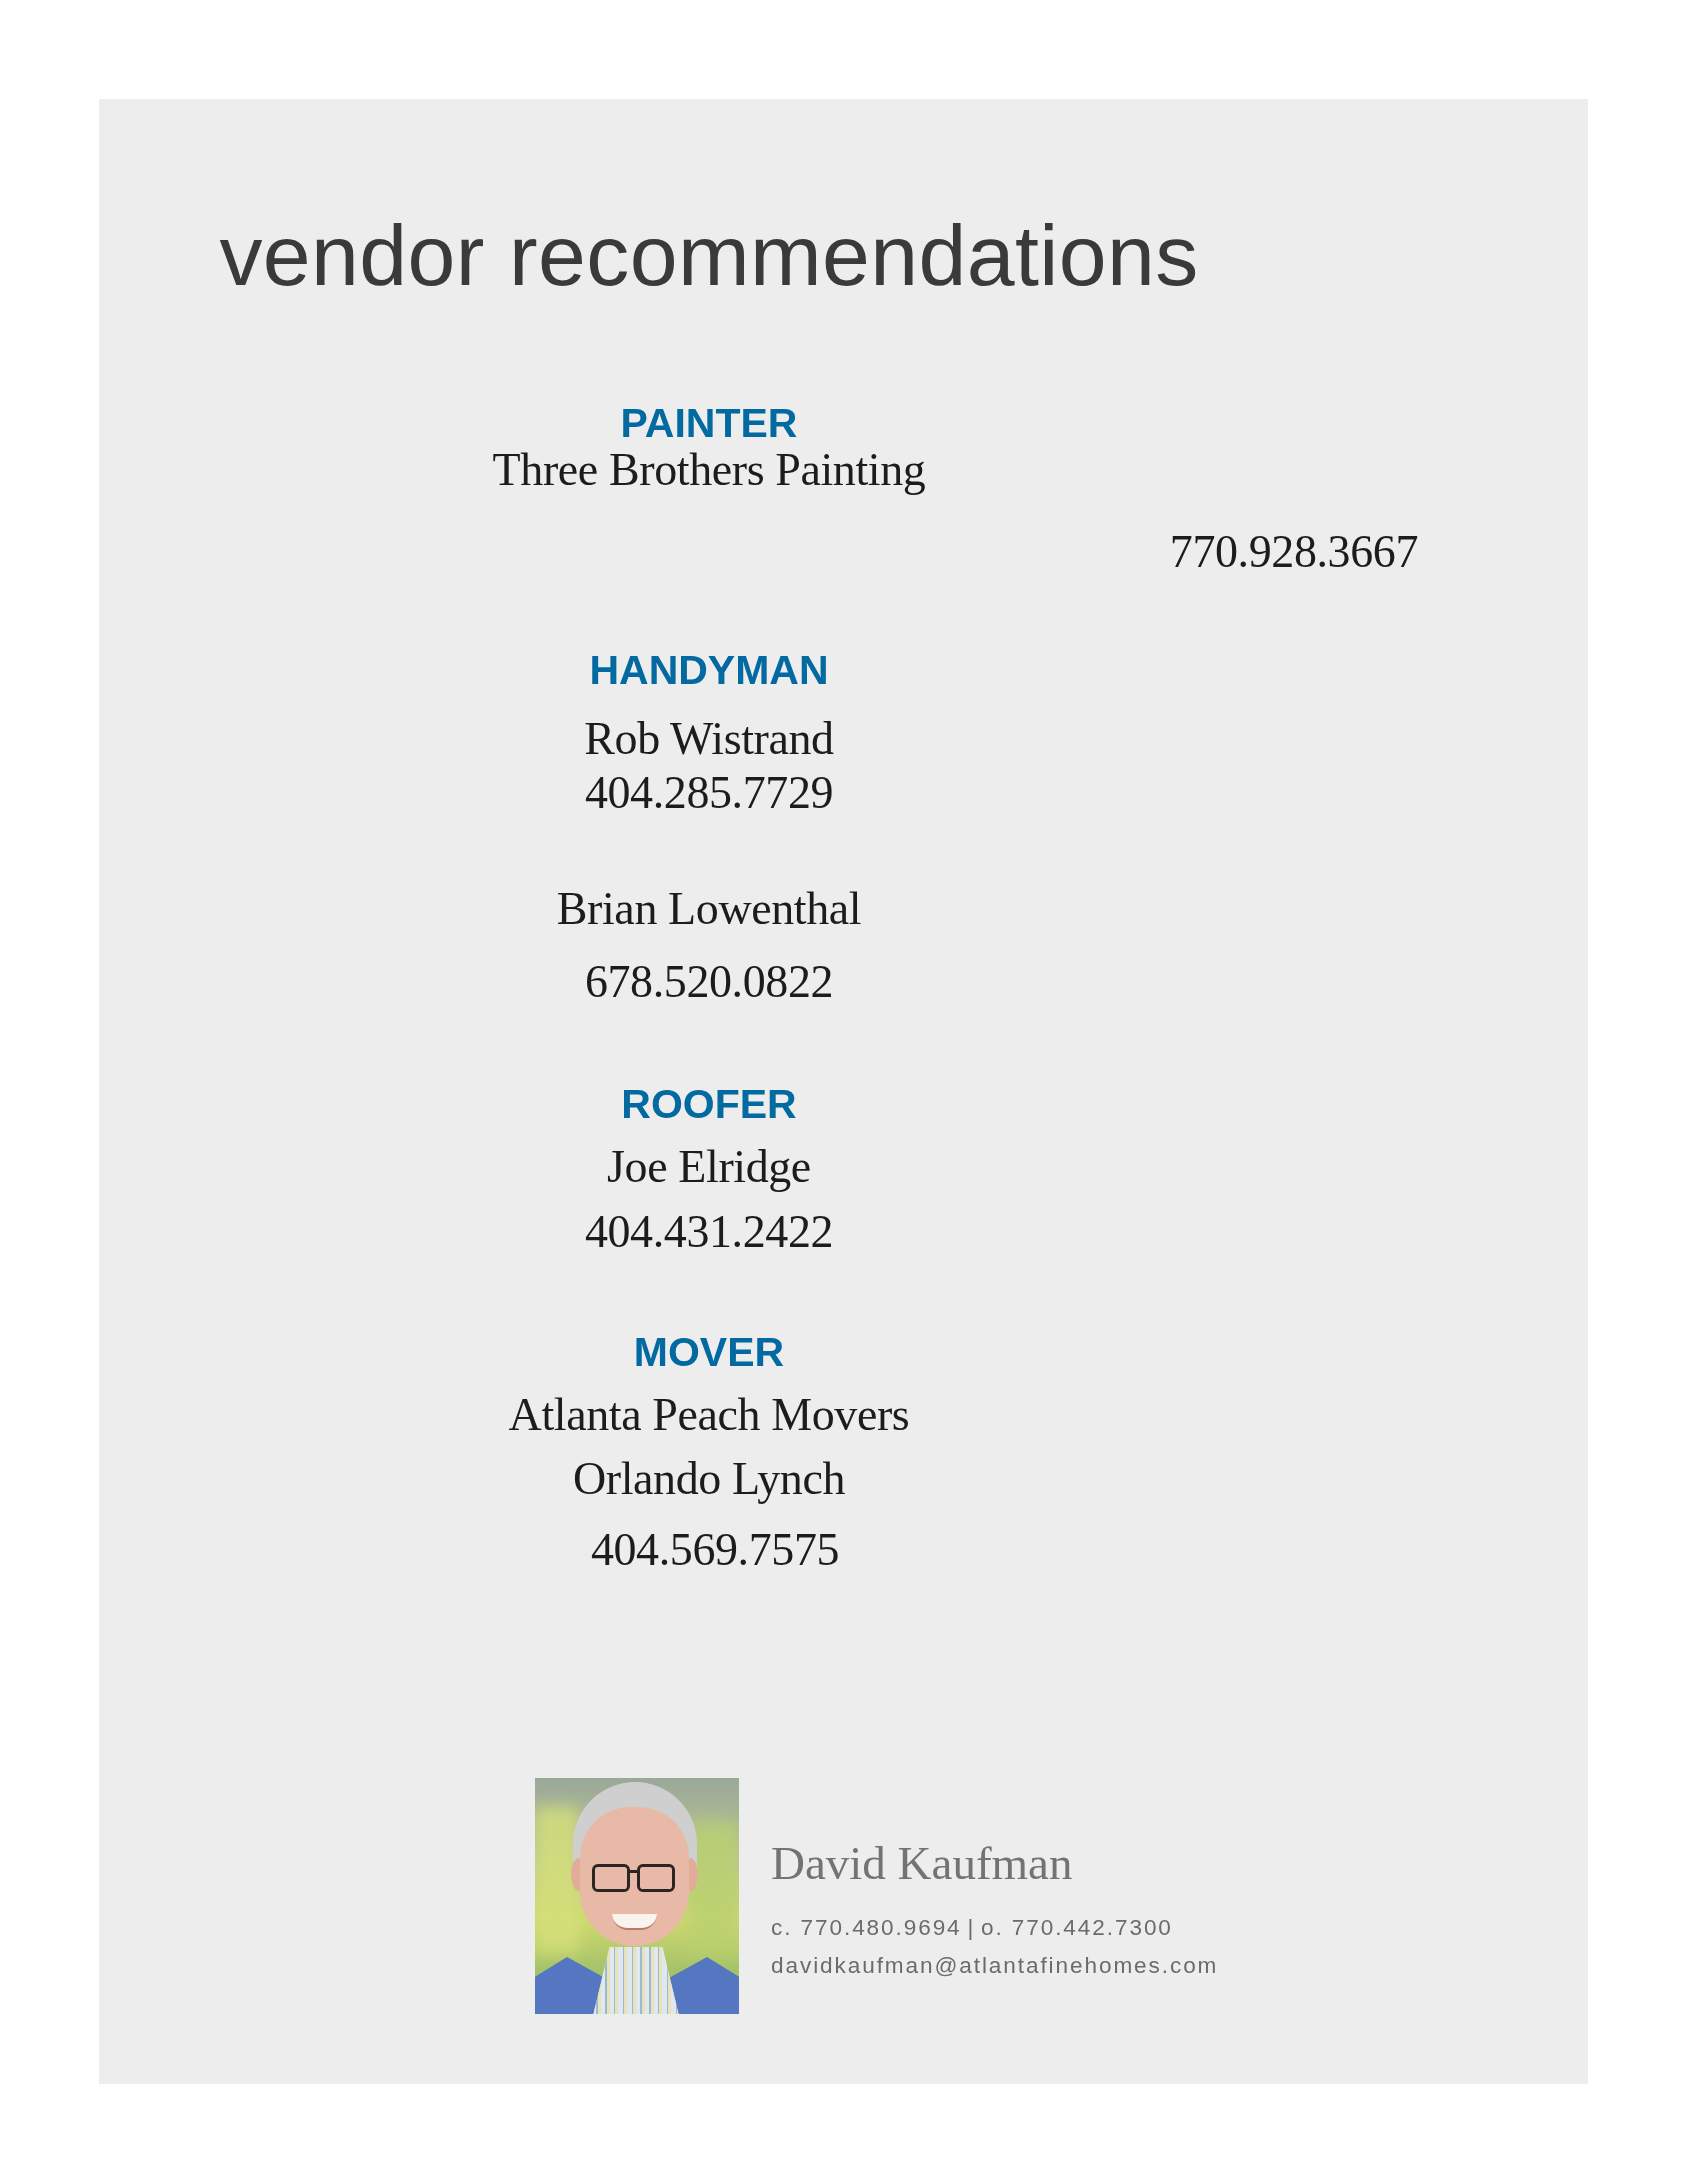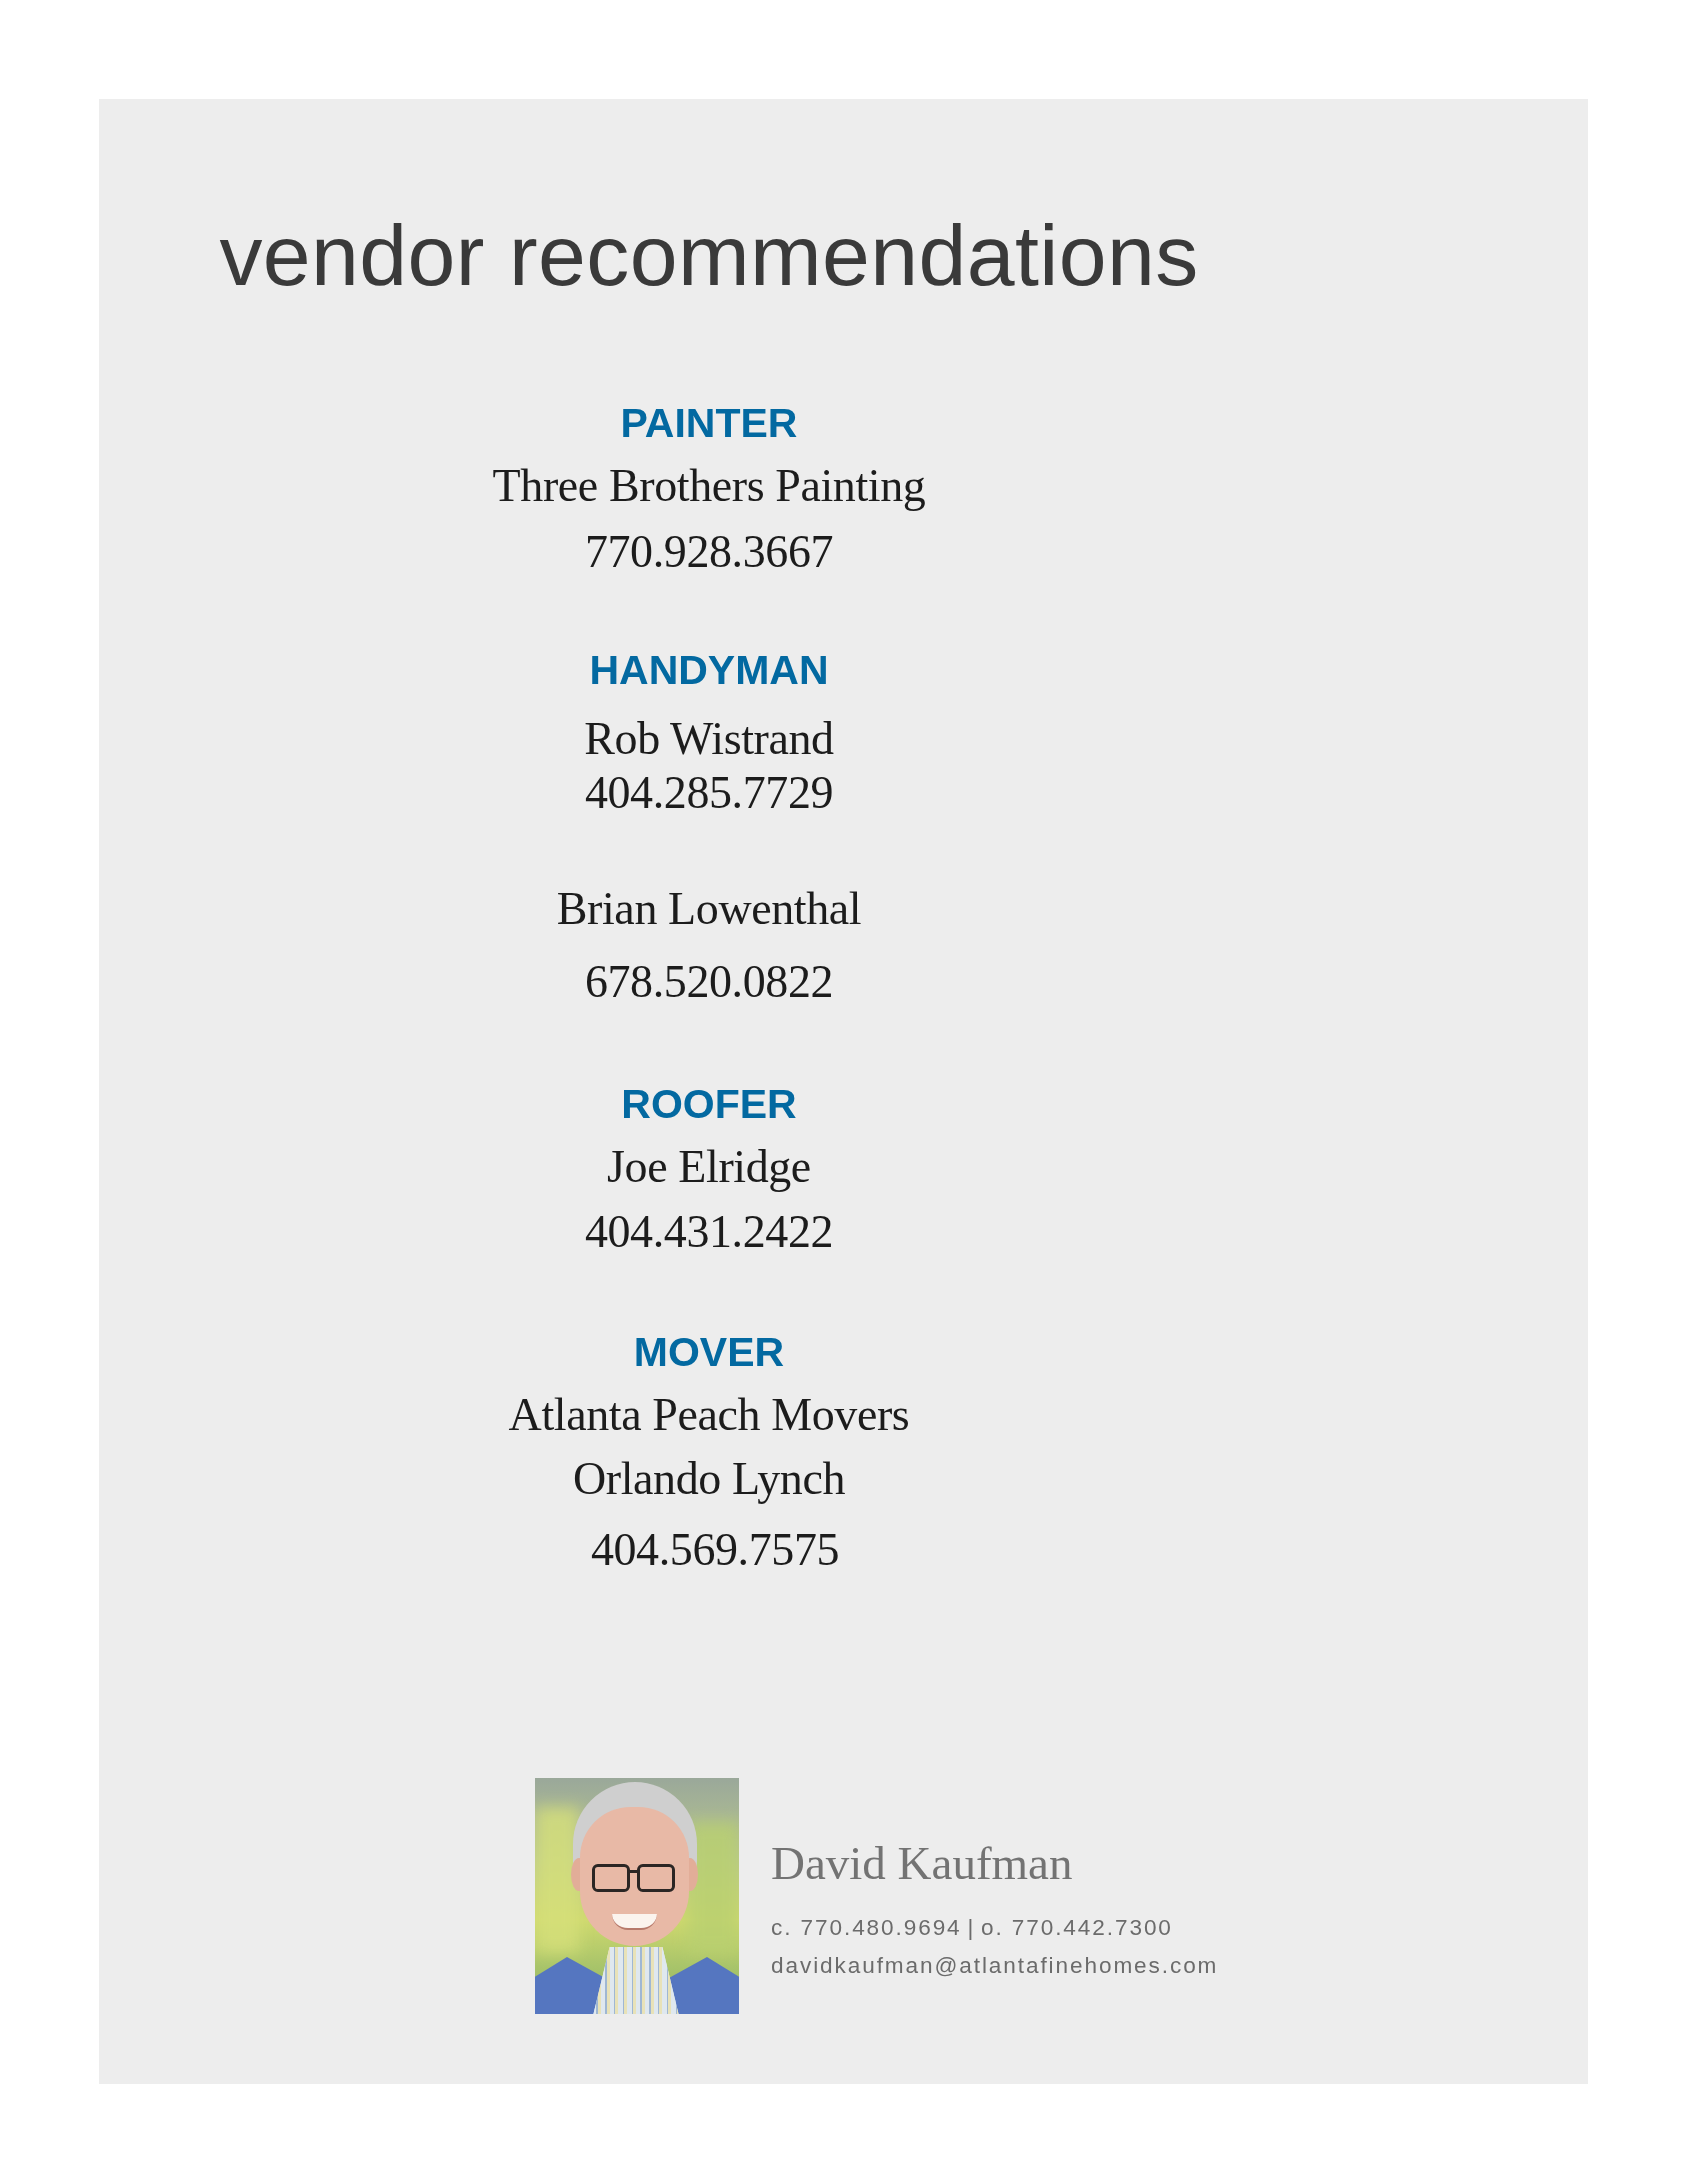--- a/index.html
+++ b/index.html
@@ -64,22 +64,22 @@
   .agent-contact .sep { margin: 0 5.8px; }
 </style>
 </head>
 <body>
 
 <div class="panel"></div>
 
 <div class="line title" style="top:212px;">vendor recommendations</div>
 
 <div class="line label" style="top:403px;">PAINTER</div>
-<div class="line entry" style="top:463px;">Three Brothers Painting</div>
-<div class="line entry" style="top:529px;">770.928.3667</div>
+<div class="line entry" style="top:447px;">Three Brothers Painting</div>
+<div class="line entry" style="top:529px;text-align:right;">770.928.3667</div>
 
 <div class="line label" style="top:650px;">HANDYMAN</div>
 <div class="line entry" style="top:708px;margin-top:8px;">Rob Wistrand</div>
 <div class="line entry" style="top:770px;">404.285.7729</div>
 <div class="line entry" style="top:886px;">Brian Lowenthal</div>
 <div class="line entry" style="top:941px;margin-top:18px;">678.520.0822</div>
 
 <div class="line label" style="top:1084px;">ROOFER</div>
 <div class="line entry" style="top:1144px;">Joe Elridge</div>
 <div class="line entry" style="top:1209px;">404.431.2422</div>

